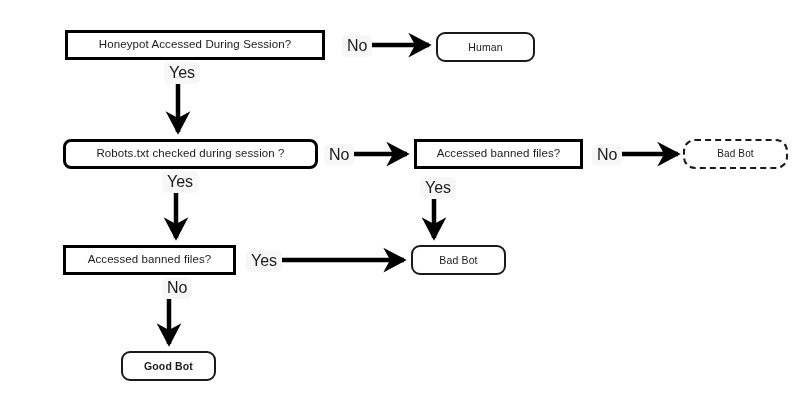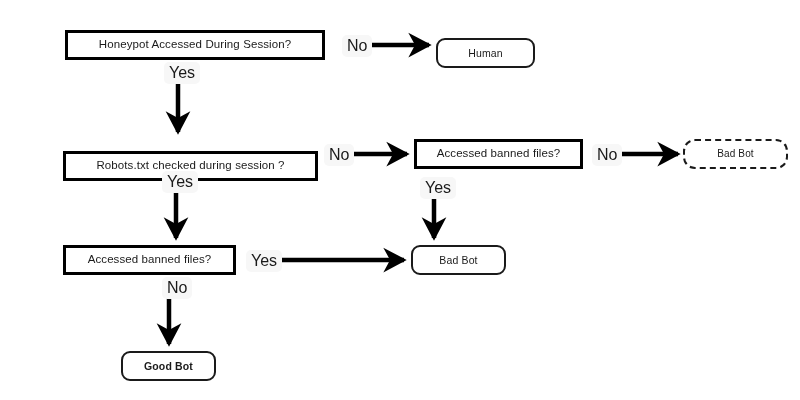--- a/index.html
+++ b/index.html
@@ -125,25 +125,25 @@
     <line x1="250" y1="260" x2="376" y2="260" stroke="#000000" stroke-width="4.5" marker-end="url(#arrowhead)"></line>
 
      Good Bot --&gt;
     <line x1="141" y1="293" x2="141" y2="344" stroke="#000000" stroke-width="4.5" marker-end="url(#arrowhead)"></line>
   </svg>
 
   <div class="node decision" style="left:37px; top:30px; width:260px; height:30px;">
     <span class="node-label">Honeypot Accessed During Session?</span>
   </div>
 
-  <div class="node terminal" style="left:408px; top:38px; width:99px; height:30px;">
+  <div class="node terminal" style="left:408px; top:32px; width:99px; height:30px;">
     <span class="node-label">Human</span>
   </div>
 
-  <div class="node decision" style="left:35px; top:151px; width:255px; height:30px;">
+  <div class="node decision" style="left:35px; top:139px; width:255px; height:30px;border-radius:8px;">
     <span class="node-label">Robots.txt checked during session ?</span>
   </div>
 
   <div class="node decision" style="left:386px; top:139px; width:169px; height:30px;">
     <span class="node-label">Accessed banned files?</span>
   </div>
 
   <div class="node terminal-dashed" style="left:655px; top:139px; width:105px; height:30px;">
     <span class="node-label">Bad Bot</span>
   </div>

